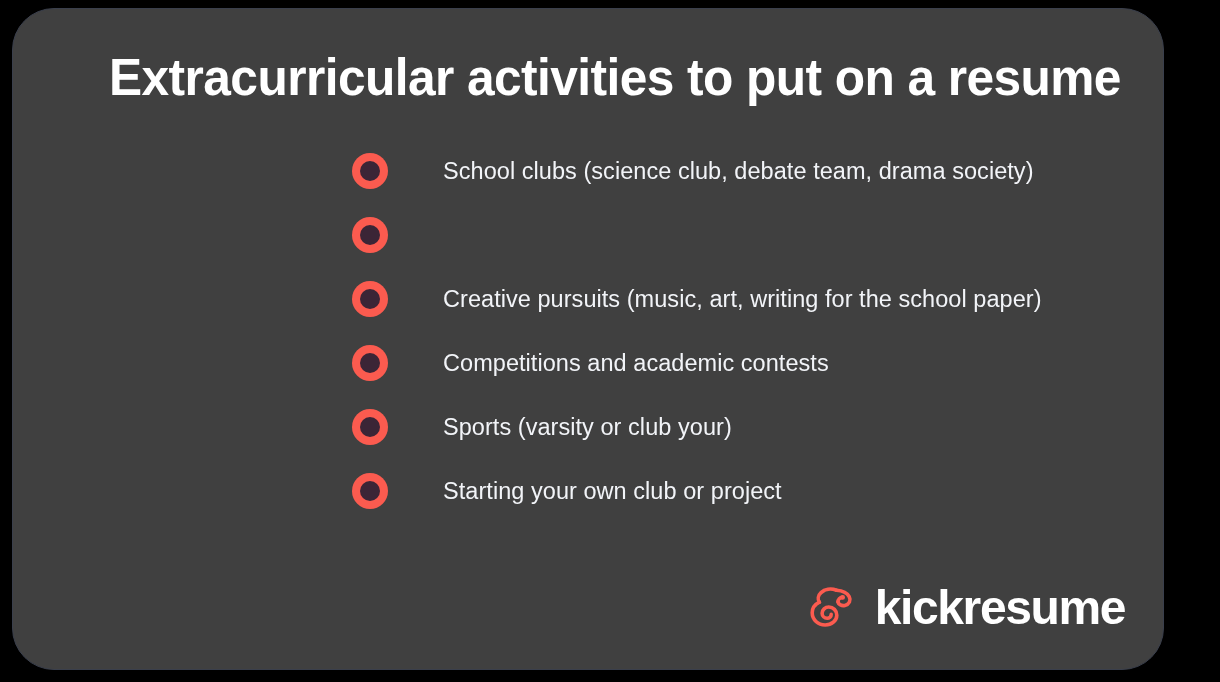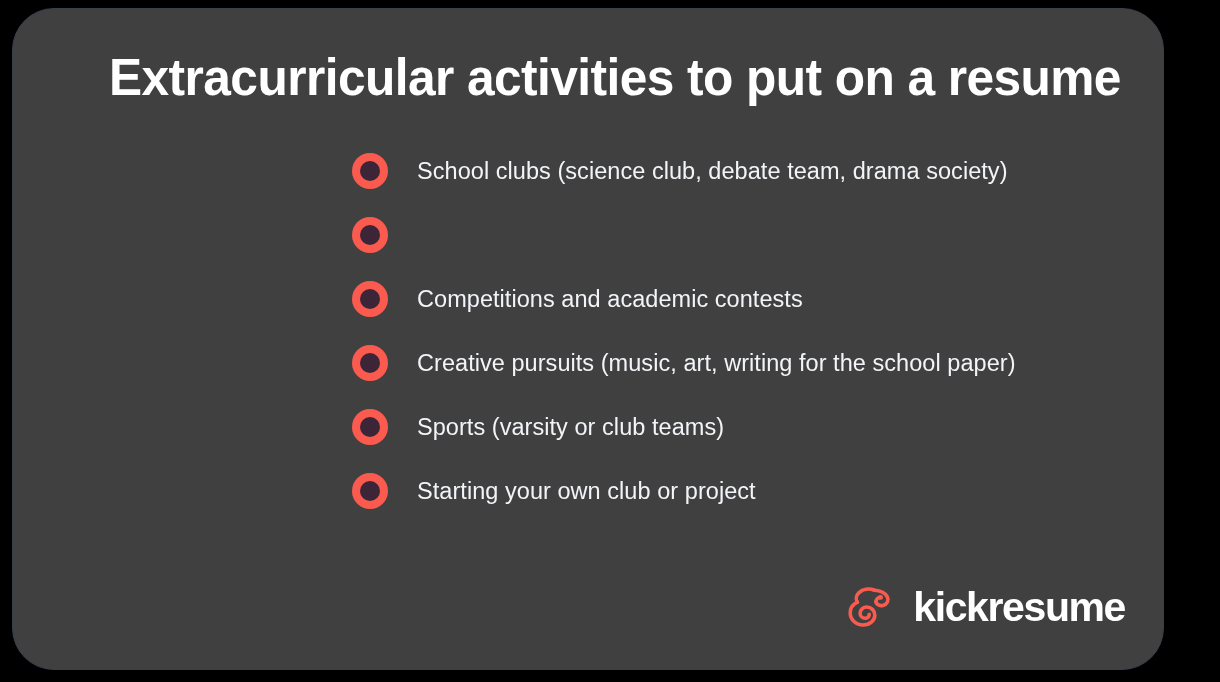--- a/index.html
+++ b/index.html
@@ -61,20 +61,21 @@
     left: 339px;
     top: 144px;
     margin: 0;
     padding: 0;
     list-style: none;
   }
   .list-item {
     display: flex;
     height: 36px;
     margin-bottom: 28px;
+    gap: 26px;
   }
   .list-item:last-child { margin-bottom: 0; }
 
   .bullet {
     flex: 0 0 auto;
     width: 36px;
     height: 36px;
     border-radius: 50%;
     background: #FB5B4F;
     display: flex;
@@ -107,21 +108,21 @@
     align-items: center;
   }
   .brand-mark {
     width: 52px;
     height: 48px;
     display: block;
   }
   .brand-name {
     margin-left: 17px;
     color: #FFFFFF;
-    font-size: 41px;
+    font-size: 48px;
     line-height: 41px;
     font-weight: bold;
     letter-spacing: -1.4px;
   }
 </style>
 </head>
 <body>
 
 <div class="stage">
 
@@ -142,35 +143,35 @@
         <span class="bullet">
           <span class="bullet-core"></span>
         </span>
       </li>
 
 
       <li class="list-item">
         <span class="bullet">
           <span class="bullet-core"></span>
         </span>
+        <span class="item-label">Creative pursuits (music, art, writing for the school paper)</span>
+      </li>
+
+      <li class="list-item">
+        <span class="bullet">
+          <span class="bullet-core"></span>
+        </span>
         <span class="item-label">Competitions and academic contests</span>
       </li>
 
       <li class="list-item">
         <span class="bullet">
           <span class="bullet-core"></span>
         </span>
-        <span class="item-label">Creative pursuits (music, art, writing for the school paper)</span>
-      </li>
-
-      <li class="list-item">
-        <span class="bullet">
-          <span class="bullet-core"></span>
-        </span>
-        <span class="item-label">Sports (varsity or club teams)</span>
+        <span class="item-label">Sports (varsity or club your)</span>
       </li>
 
       <li class="list-item">
         <span class="bullet">
           <span class="bullet-core"></span>
         </span>
         <span class="item-label">Starting your own club or project</span>
       </li>
 
     </ul>

